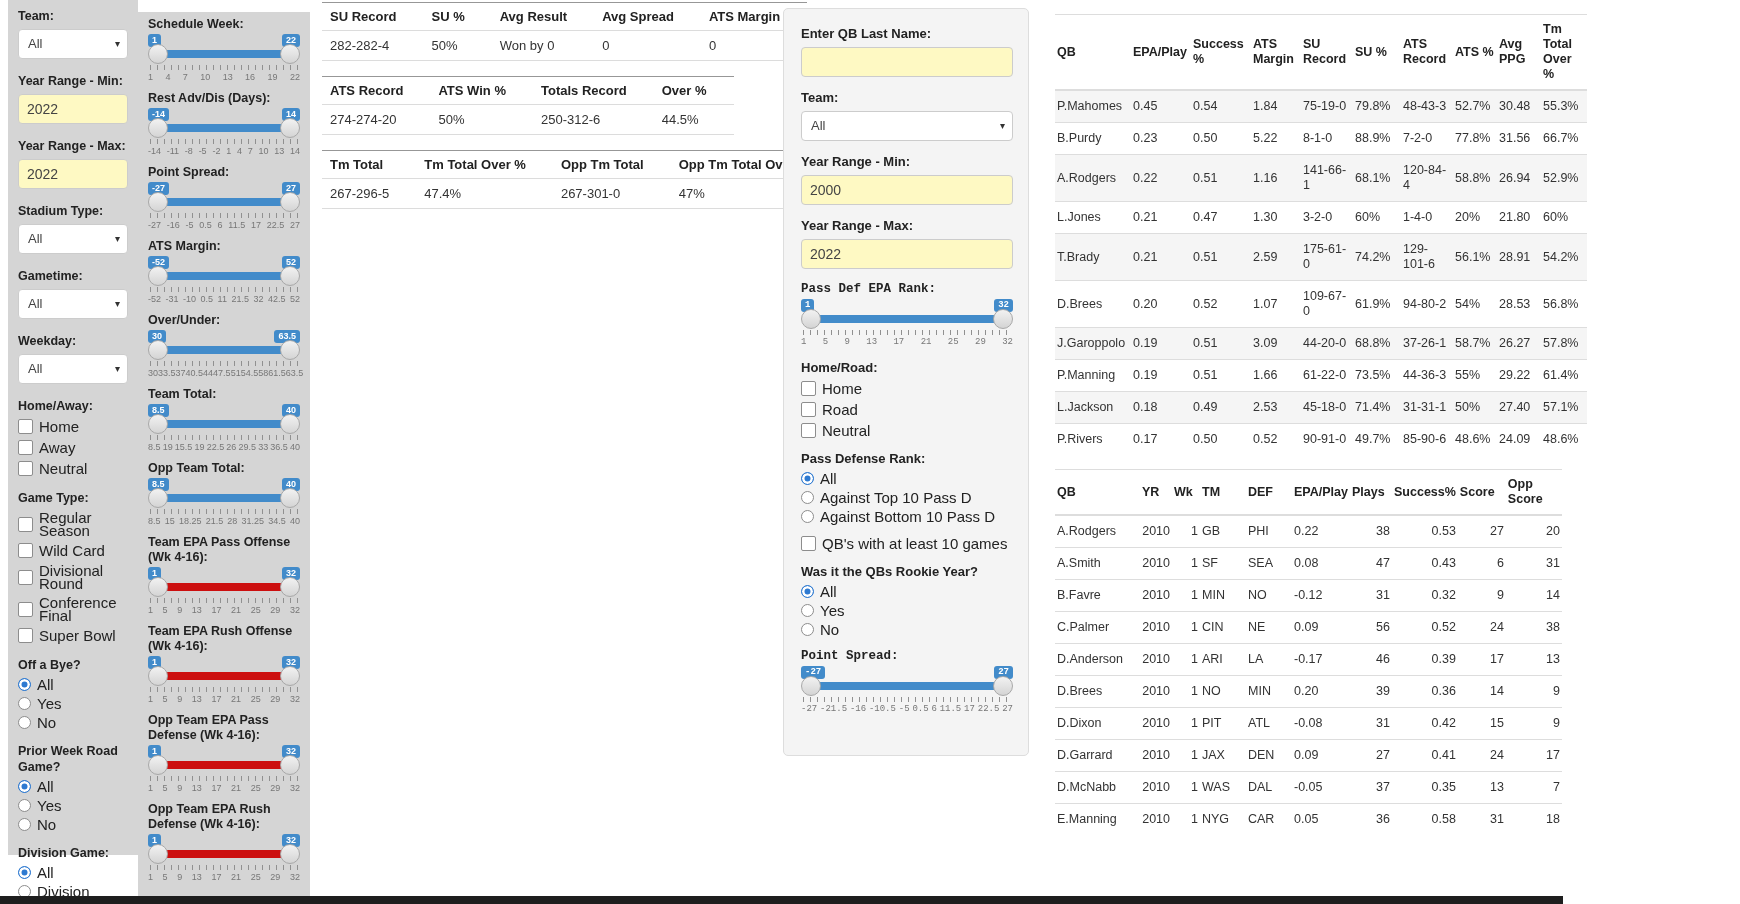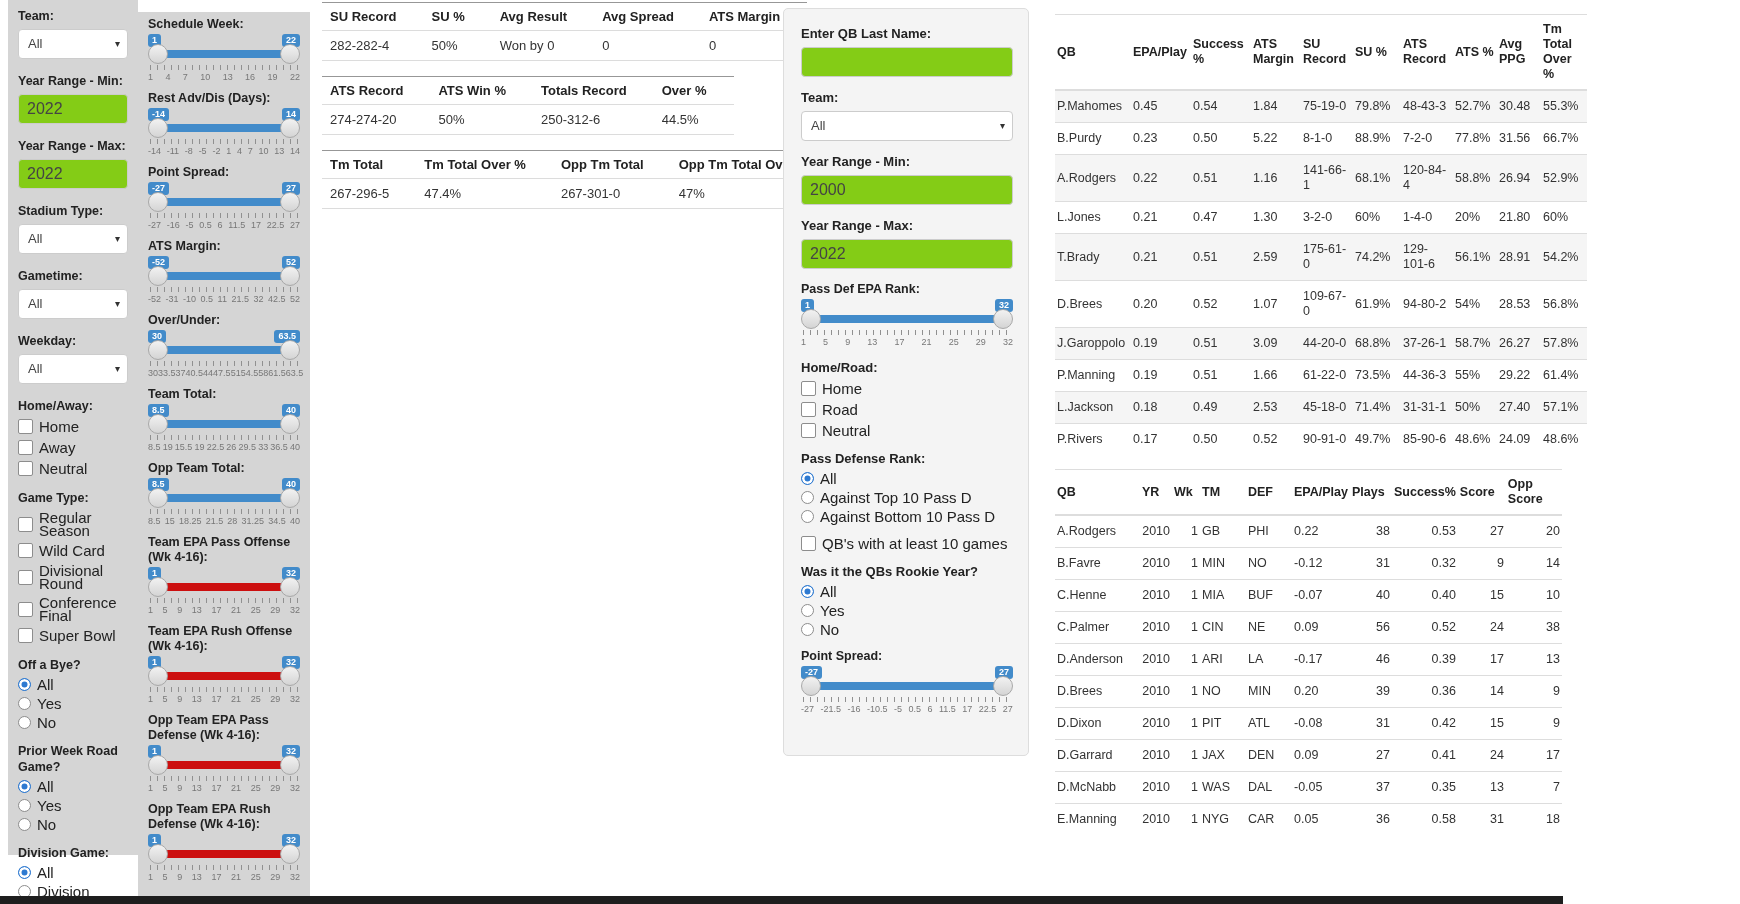--- a/index.html
+++ b/index.html
@@ -11,22 +11,22 @@
   
   .well{position:absolute;background:#d5d5d5;}
   #wellA{left:8px;top:0;width:130px;height:855px;padding:8px 10px;box-sizing:border-box;}
   #wellB{left:138px;top:12px;width:172px;height:896px;padding:5px 10px;box-sizing:border-box;overflow:hidden;}
   
   .grp{margin-bottom:14px;}
   .grp-label{font-weight:bold;color:#222;font-size:12.5px;line-height:16px;margin-bottom:5px;}
   .select-box{position:relative;height:30px;background:#fff;border:1px solid #ccc;border-radius:4px;
     line-height:28px;padding:0 18px 0 9px;box-sizing:border-box;color:#444;cursor:default;}
   .caret-icon{position:absolute;right:7px;top:0;line-height:28px;font-size:10px;color:#333;}
-  .text-input{width:100%;height:30px;background:#84cc16;border:1px solid #ccc;border-radius:4px;
-    padding:0 8px;box-sizing:border-box;font-family:inherit;font-size:16px;color:#444;}
+  .text-input{width:100%;height:30px;background:#fef9c3;border:1px solid #ccc;border-radius:4px;
+    padding:0 8px;box-sizing:border-box;font-family:inherit;font-size:14px;color:#444;}
   .opt-row{display:flex;align-items:center;margin:0 0 6px 0;line-height:13px;}
   .cbox{width:13px;height:13px;border:1px solid #8d8d8d;border-radius:2px;background:#fff;flex:0 0 13px;}
   .rad{width:13px;height:13px;border:1px solid #8d8d8d;border-radius:50%;background:#fff;flex:0 0 13px;box-sizing:border-box;}
   .rad.on{background:#2e7ad1;border-color:#2e7ad1;box-shadow:inset 0 0 0 2.5px #fff;}
   .opt-label{margin-left:6px;font-size:15px;color:#222;}
   
   .slider{margin-bottom:9px;}
   .s-label{font-weight:bold;color:#222;font-size:12.5px;line-height:15px;margin-bottom:2px;}
   .s-body{position:relative;height:31px;}
   .s-tag{position:absolute;top:0;background:#428bca;color:#fff;font-size:9px;font-weight:bold;
@@ -45,21 +45,21 @@
   .sumtable{border-collapse:collapse;margin-bottom:15px;border-top:1px solid #979797;border-bottom:1px solid #dcdcdc;}
   .sumtable th{font-weight:bold;text-align:left;white-space:nowrap;padding:6px 27px 6px 8px;
     border-bottom:1px solid #dcdcdc;font-size:13px;color:#222;}
   .sumtable td{padding:7px 27px 7px 8px;white-space:nowrap;color:#333;margin-left:36px;}
   .red{color:#e60000;}
   
   #qbpanel{position:absolute;left:783px;top:8px;width:246px;background:#f4f4f4;
     border:1px solid #ddd;border-radius:5px;padding:17px 15px 28px 17px;box-sizing:border-box;}
   #qbpanel .grp{margin-bottom:13px;}
   #qbpanel .grp-label{font-size:13px;}
-  #qbpanel .slider{margin-bottom:4px;}
+  #qbpanel .slider{margin-bottom:4px;font-family:Liberation Mono, monospace;}
   
   #righttables{position:absolute;left:1055px;top:14px;width:560px;}
   .dtable{border-collapse:collapse;table-layout:fixed;font-size:12.5px;}
   .dtable th{font-weight:bold;text-align:left;vertical-align:middle;
     padding:7px 2px;border-top:1px solid #ddd;border-bottom:2px solid #ddd;color:#222;line-height:15px;}
   .dtable td{padding:8px 2px;border-top:1px solid #ddd;vertical-align:middle;line-height:15px;
     overflow-wrap:break-word;}
   .dtable tbody tr:first-child td{border-top:none;}
   .dtable.striped tbody tr:nth-child(odd){background:#f5f5f5;}
   .dtable.plain tbody tr{background:#fff;}
@@ -773,44 +773,44 @@
             <td class="ar">1</td>
             <td>GB</td>
             <td>PHI</td>
             <td>0.22</td>
             <td class="ar">38</td>
             <td class="ar">0.53</td>
             <td class="ar">27</td>
             <td class="ar">20</td>
           </tr>
           <tr>
+            <td>A.Smith</td>
+            <td class="ar">2010</td>
+            <td class="ar">1</td>
+            <td>SF</td>
+            <td>SEA</td>
+            <td>0.08</td>
+            <td class="ar">47</td>
+            <td class="ar">0.43</td>
+            <td class="ar">6</td>
+            <td class="ar">31</td>
+          </tr>
+          <tr>
             <td>B.Favre</td>
             <td class="ar">2010</td>
             <td class="ar">1</td>
             <td>MIN</td>
             <td>NO</td>
             <td>-0.12</td>
             <td class="ar">31</td>
             <td class="ar">0.32</td>
             <td class="ar">9</td>
             <td class="ar">14</td>
           </tr>
           <tr>
-            <td>C.Henne</td>
-            <td class="ar">2010</td>
-            <td class="ar">1</td>
-            <td>MIA</td>
-            <td>BUF</td>
-            <td>-0.07</td>
-            <td class="ar">40</td>
-            <td class="ar">0.40</td>
-            <td class="ar">15</td>
-            <td class="ar">10</td>
-          </tr>
-          <tr>
             <td>C.Palmer</td>
             <td class="ar">2010</td>
             <td class="ar">1</td>
             <td>CIN</td>
             <td>NE</td>
             <td>0.09</td>
             <td class="ar">56</td>
             <td class="ar">0.52</td>
             <td class="ar">24</td>
             <td class="ar">38</td>

